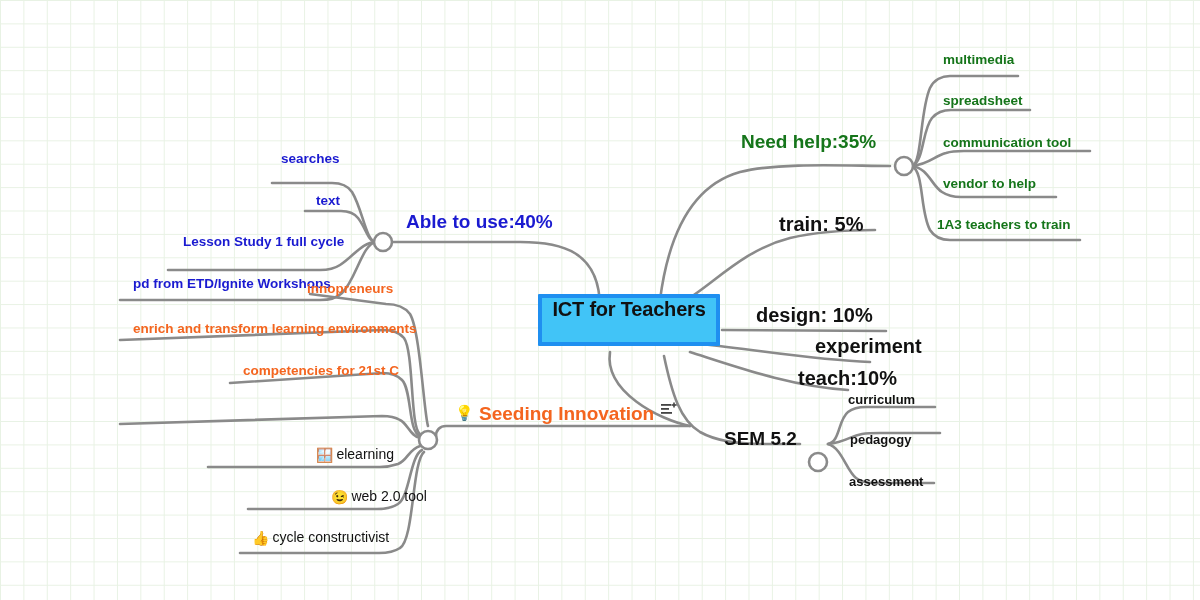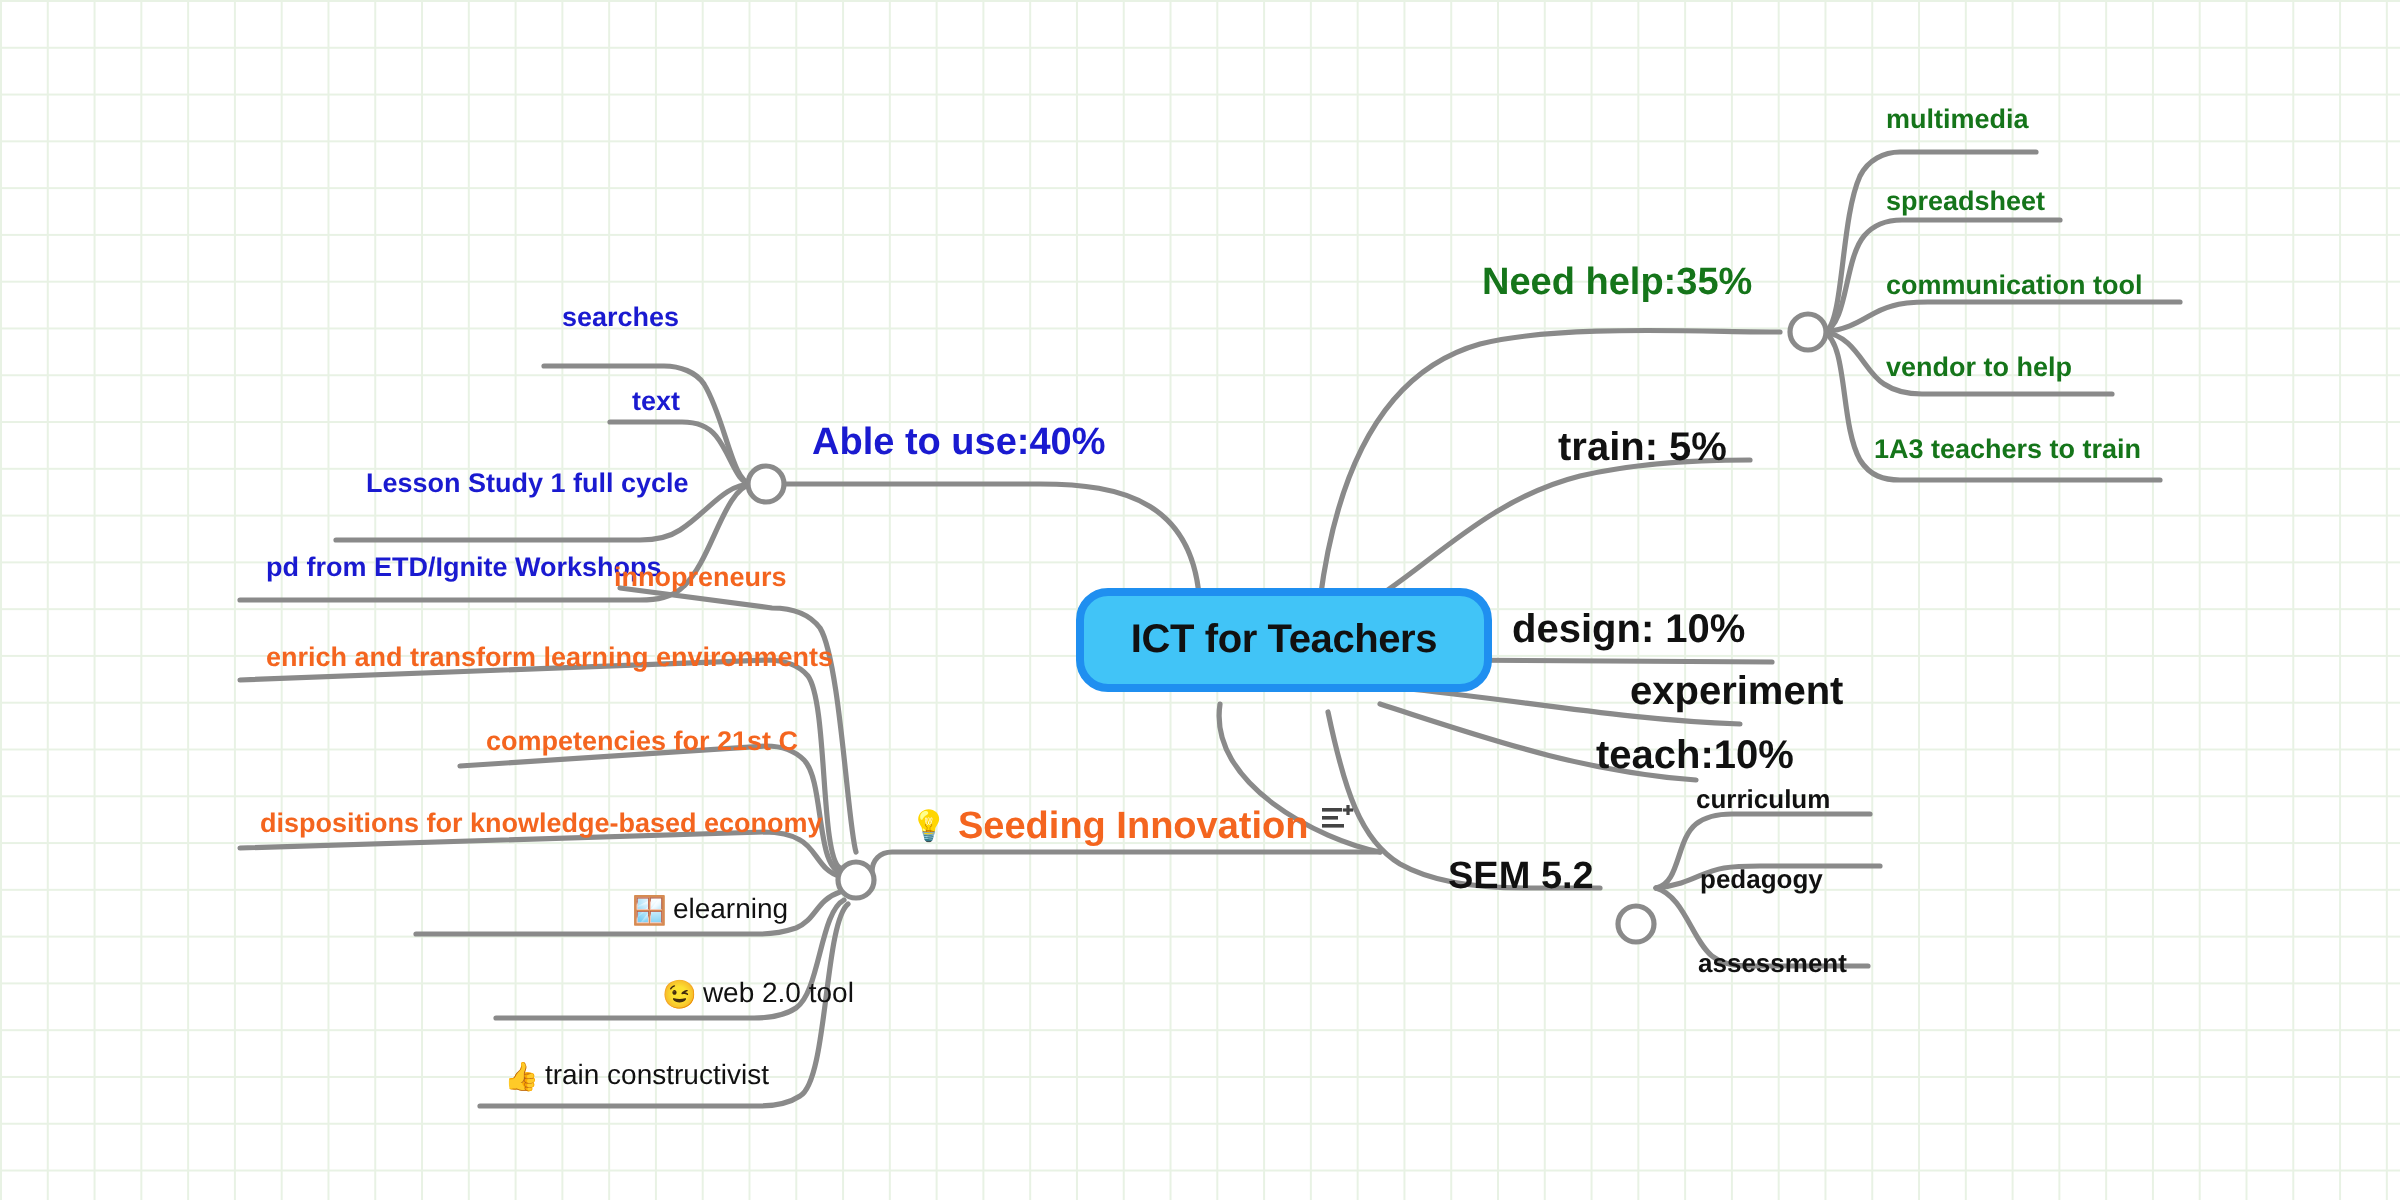--- a/index.html
+++ b/index.html
@@ -38,28 +38,28 @@
     white-space: nowrap;
     line-height: 1;
     font-weight: bold;
   }
 
   
   #central-node {
     position: absolute;
     left: 538px;
     top: 294px;
-    width: 208px;
+    width: 182px;
     height: 52px;
     box-sizing: border-box;
     background: #41c4f7;
     border: 4px solid #1f8ff0;
-    border-radius: 16px;
+    border-radius: 1px;
     display: flex;
-    align-items: center;
+    align-items: flex-start;
     justify-content: center;
     z-index: 6;
   }
   #central-node .txt {
     font-size: 20px;
     font-weight: bold;
     color: #111111;
     letter-spacing: -0.2px;
   }
 
@@ -199,27 +199,26 @@
     <rect x="1" y="2" width="10" height="1.8" fill="#444"></rect>
     <rect x="1" y="6" width="8" height="1.8" fill="#444"></rect>
     <rect x="1" y="10" width="11" height="1.8" fill="#444"></rect>
     <rect x="13.2" y="0.5" width="1.6" height="5" fill="#444"></rect>
     <rect x="11.4" y="2.2" width="5.2" height="1.6" fill="#444"></rect>
   </svg>
 
   <div class="node-label leaf orange" style="left:307px; top:282px;">innopreneurs</div>
   <div class="node-label leaf orange" style="left:133px; top:322px;">enrich and transform learning environments</div>
   <div class="node-label leaf orange" style="left:243px; top:364px;">competencies for 21st C</div>
-  <div class="node-label leaf orange" style="left:130px; top:405px;">dispositions for knowledge-based economy</div>
 
   <div class="node-label leaf black" style="left:316px; top:447px;">
     <span class="emoji">🪟</span><span>elearning</span>
   </div>
 
   <div class="node-label leaf black" style="left:291px; top:489px;margin-left:40px;">
     <span class="emoji">😉</span><span>web 2.0 tool</span>
   </div>
 
   <div class="node-label leaf black" style="left:252px; top:530px;">
-    <span class="emoji">👍</span><span>train constructivist</span>
+    <span class="emoji">👍</span><span>cycle constructivist</span>
   </div>
 
 </div>
 
 </body></html>

